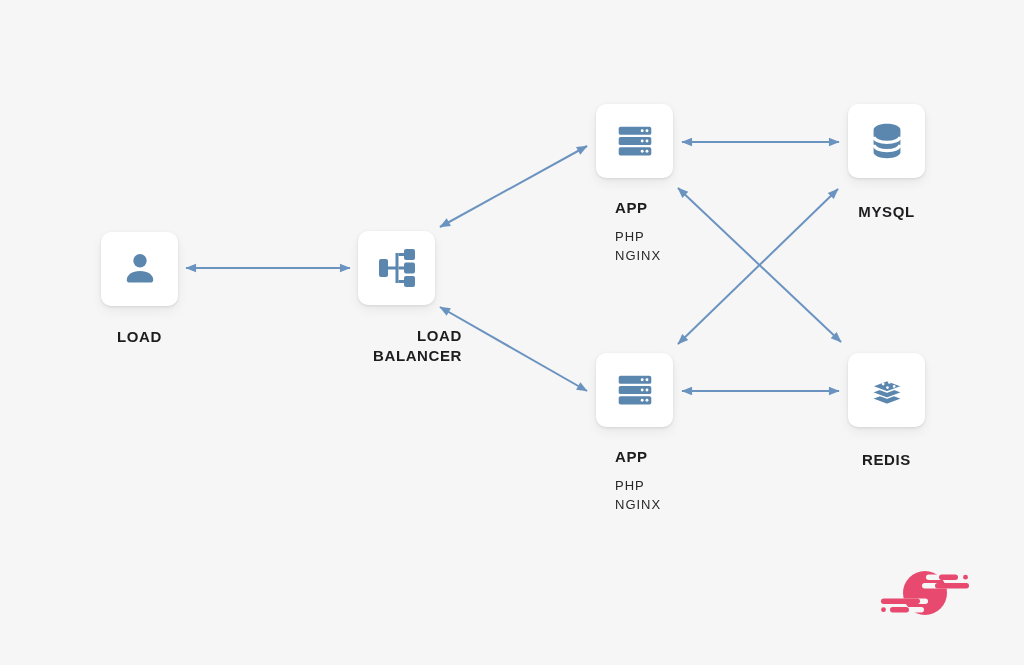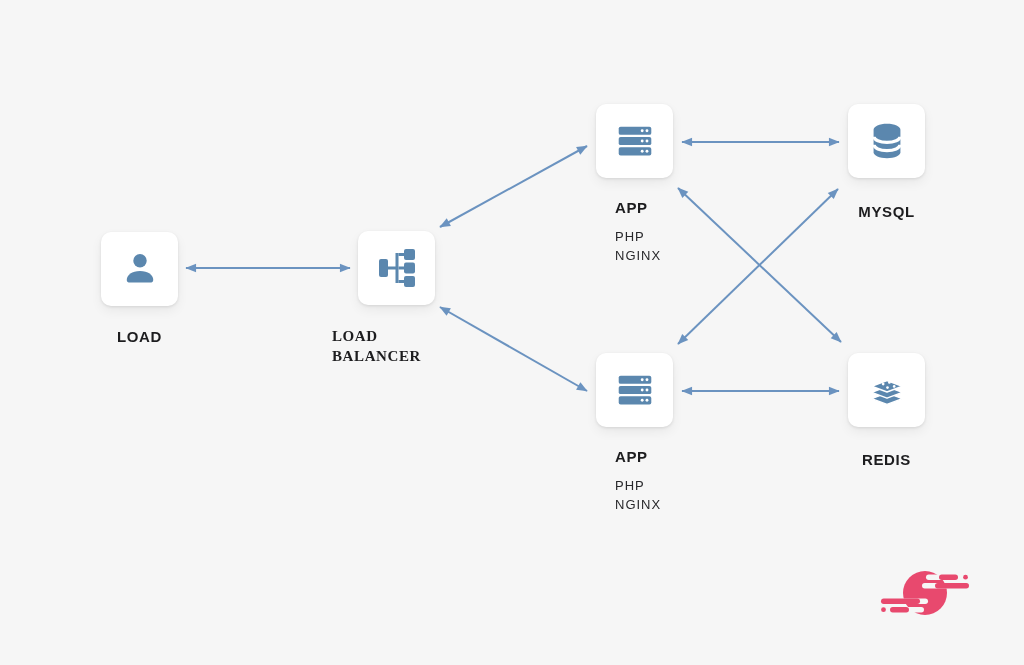--- a/index.html
+++ b/index.html
@@ -24,21 +24,21 @@
     position:absolute;z-index:2;font-weight:500;font-size:13px;
     letter-spacing:1px;color:#28282b;text-align:center;
   }
   #card-user {left:101px;top:232px;}
   #card-lb   {left:358px;top:231px;}
   #card-app1 {left:596px;top:104px;}
   #card-mysql{left:848px;top:104px;}
   #card-app2 {left:596px;top:353px;}
   #card-redis{left:848px;top:353px;}
   #lbl-user {left:101px;top:327px;}
-  #lbl-lb   {left:332px;top:326px;width:130px;text-align:left;font-family:Liberation Serif, serif;}
+  #lbl-lb   {left:332px;top:326px;width:130px;text-align:right;}
   #lbl-app1 {left:615px;top:198px;}
   #lbl-mysql{left:848px;top:202px;}
   #lbl-app2 {left:615px;top:447px;}
   #lbl-redis{left:848px;top:450px;}
   #sub-app1-0{left:615px;top:229px;}
   #sub-app1-1{left:615px;top:248px;}
   #sub-app2-0{left:615px;top:478px;}
   #sub-app2-1{left:615px;top:497px;}
   #brand-logo{position:absolute;left:876px;top:558px;z-index:2;}
   .logo-fill{fill:var(--logo-color,#e8496e);}

